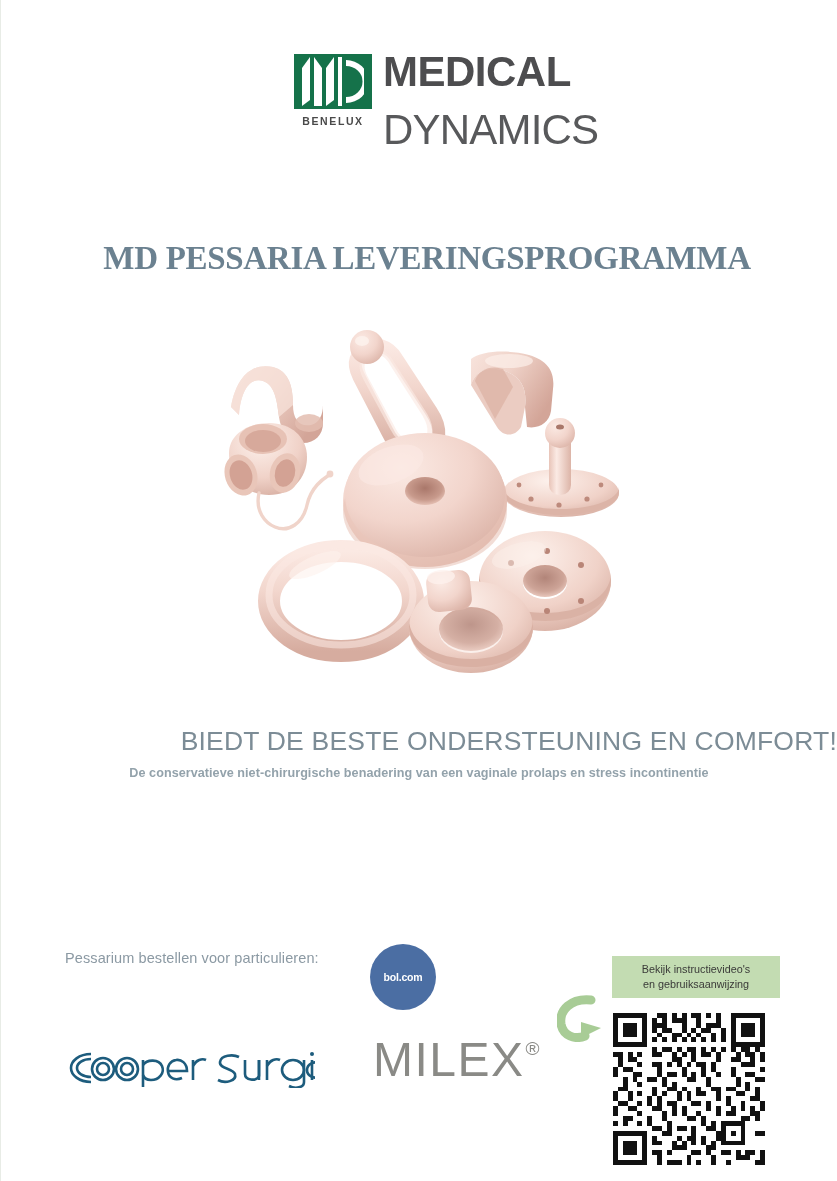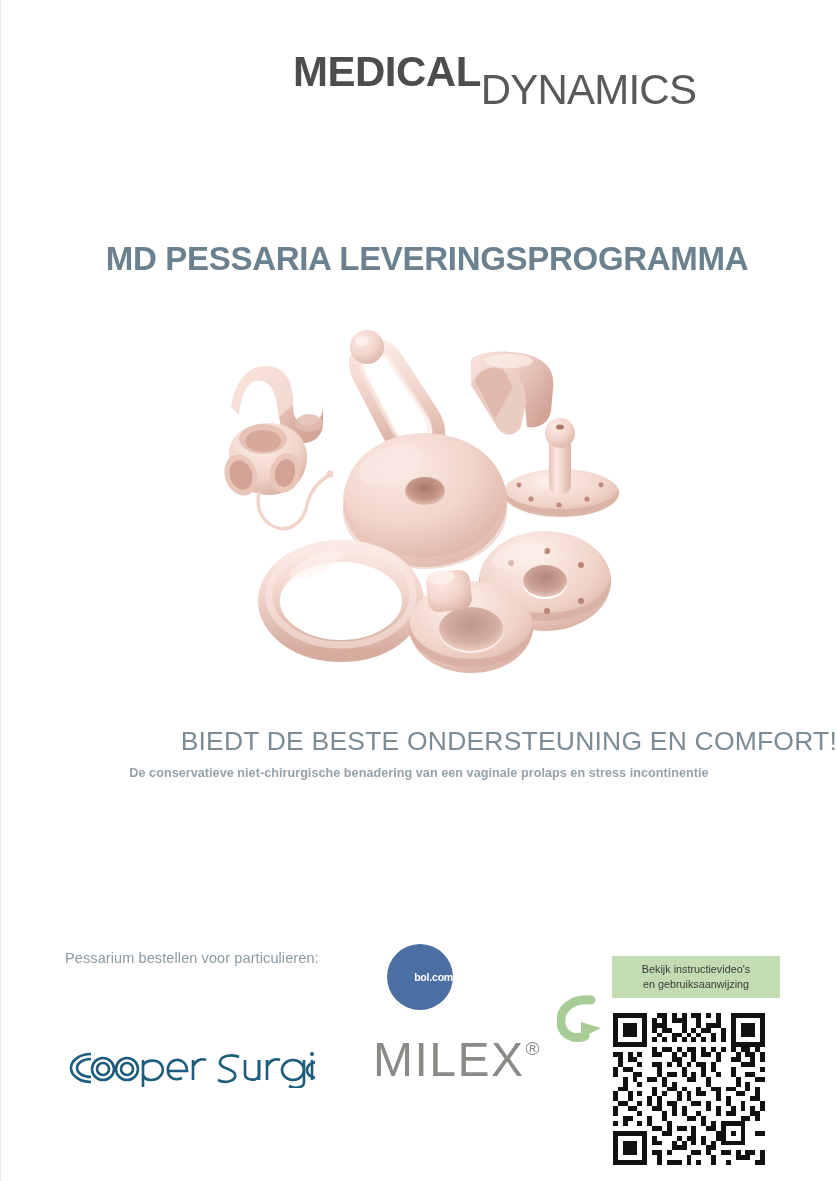--- a/index.html
+++ b/index.html
@@ -41,21 +41,21 @@
     font-size: 10.5px;
     font-weight: 700;
     letter-spacing: 1.6px;
     color: #4a4a4a;
     margin-top: 7px;
     line-height: 1;
   }
   .logo-words {
     margin-left: 5px;
     margin-top: -2px;
-    display: flex; flex-direction: row;
+    display: flex; flex-direction: column;
     line-height: 0.95;
   }
   .word-medical {
     font-size: 42px;
     font-weight: 700;
     color: #4d4d4f;
     letter-spacing: -0.5px;
     font-family: "Liberation Sans", sans-serif;
   }
   .word-dynamics {
@@ -69,21 +69,21 @@
 
   
   .main-title {
     position: absolute;
     left: 0; right: 0; top: 240px;
     text-align: center;
     font-size: 33px;
     font-weight: 700;
     color: #6b8190;
     letter-spacing: -0.3px;
-    font-family: Liberation Sans, sans-serif;
+    font-family: Liberation Serif, serif;
     padding-left: 16px;
   }
 
   
   .product-photo {
     position: absolute;
     left: 218px; top: 315px;
     width: 412px; height: 370px;
   }
   .product-photo svg { display: block; }
@@ -122,25 +122,25 @@
   }
   .shop-url {
     font-size: 19.5px;
     color: #7e8d97;
     letter-spacing: 0.2px;
     margin-top: 3px;
     line-height: 1.1;
   }
   .bol-badge {
     position: absolute;
-    left: 386px; top: 944px;
+    left: 369px; top: 944px;
     width: 66px; height: 66px;
     border-radius: 50%;
     background: #4b6ea3;
-    display: flex; align-items: center; justify-content: flex-end;
+    display: flex; align-items: center; justify-content: center;
   }
   .bol-badge span {
     color: #ffffff;
     font-size: 10.5px;
     font-weight: 700;
     letter-spacing: -0.2px;
   }
 
   
   .green-callout {
@@ -201,20 +201,36 @@
     margin-top: 2px;
     margin-left: 1px;
   }
 </style>
 </head>
 <body>
 
 <div class="page">
 
   <div class="logo-block">
+    <div class="logo-mark-wrap">
+      <div class="md-mark">
+        <svg width="78" height="55" viewBox="0 0 78 55">
+          <rect x="0" y="0" width="78" height="55" fill="#15724a"></rect>
+
+          <polygon points="8,52 8,14 16,3 16,46" fill="#ffffff"></polygon>
+          <polygon points="20,52 20,3 28,14 28,52" fill="#ffffff"></polygon>
+          <polygon points="32,52 32,14 40,3 40,46" fill="#ffffff"></polygon>
+
+          <path d="M44,3 L44,52 L48,52 L48,3 Z" fill="#ffffff"></path>
+          <path d="M52,6 A22,21 0 0 1 52,49 L52,43 A16,15 0 0 0 52,12 Z" fill="#ffffff"></path>
+          <rect x="70" y="0" width="8" height="55" fill="#15724a"></rect>
+        </svg>
+      </div>
+      <div class="benelux">BENELUX</div>
+    </div>
     <div class="logo-words">
       <div class="word-medical">MEDICAL</div>
       <div class="word-dynamics">DYNAMICS</div>
     </div>
   </div>
 
   <div class="main-title">MD PESSARIA LEVERINGSPROGRAMMA</div>
 
   <div class="product-photo">
     <svg width="412" height="370" viewBox="0 0 412 370">

